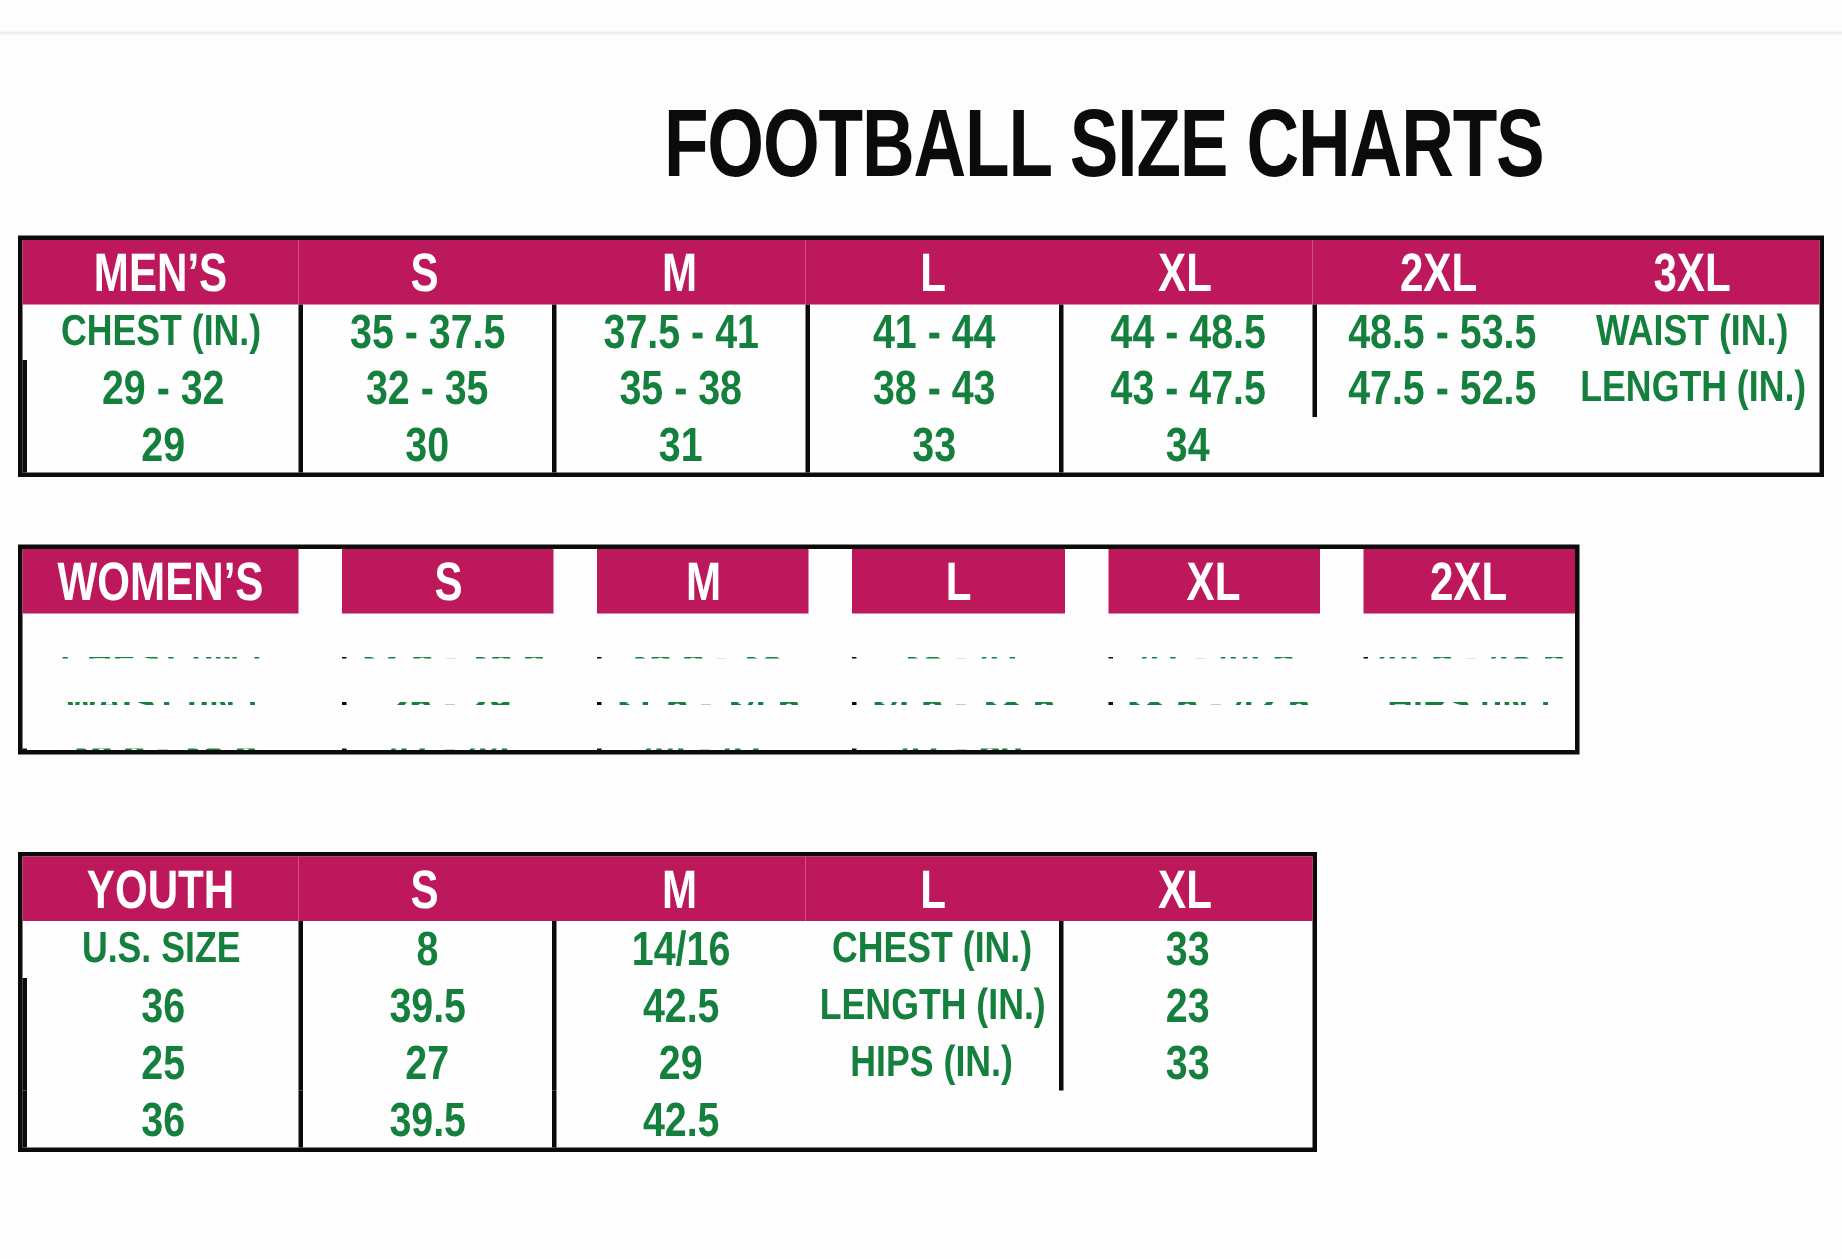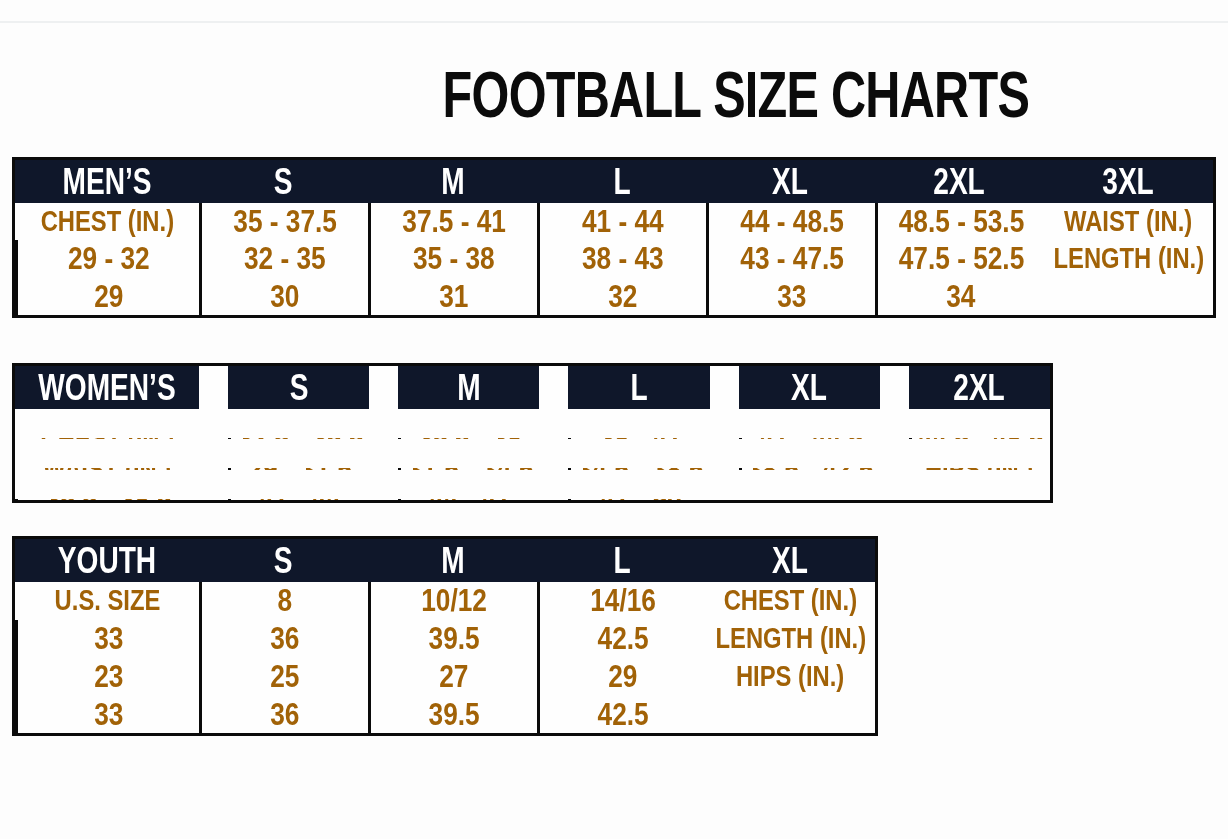--- a/index.html
+++ b/index.html
@@ -39,38 +39,38 @@
     grid-template-columns:184px repeat(6, 1fr);
     grid-template-rows:43px repeat(3, 1fr);
   }
   .t-womens {
     left:12px; top:363px; width:1041px; height:140px;
     grid-template-columns:184px repeat(5, 1fr);
     grid-template-rows:43px repeat(3, 1fr);
     gap:29px;
   }
   .t-youth {
-    left:12px; top:536px; width:866px; height:200px;
+    left:12px; top:568px; width:866px; height:200px;
     grid-template-columns:184px repeat(4, 1fr);
     grid-template-rows:43px repeat(4, 1fr);
   }
 
   .th {
-    background:#0f172a; color:#ffffff;
+    background:#be185d; color:#ffffff;
     display:flex; align-items:center; justify-content:center;
     overflow:hidden;
   }
   .th span {
     font-size:36px; font-weight:bold; white-space:nowrap;
     transform:scaleX(0.78);
   }
 
   .td {
     display:flex; align-items:center; justify-content:center;
-    color:#a16207; overflow:hidden;
+    color:#15803d; overflow:hidden;
   }
   .td.value { border-left:3px solid #0b0b0b; }
   .td span {
     font-weight:bold; white-space:nowrap;
     transform:scaleX(0.82);
   }
   .td.value span { font-size:32px; }
   .td.label span { font-size:29px; }
 </style>
 </head>
@@ -150,23 +150,20 @@
       <div class="td value">
         <span>29</span>
       </div>
       <div class="td value">
         <span>30</span>
       </div>
       <div class="td value">
         <span>31</span>
       </div>
       <div class="td value">
-        <span>32</span>
-      </div>
-      <div class="td value">
         <span>33</span>
       </div>
       <div class="td value">
         <span>34</span>
       </div>
     </div>
     <div class="size-table t-womens">
       <div class="th">
         <span>WOMEN’S</span>
       </div>
@@ -200,21 +197,21 @@
       <div class="td value">
         <span>41 - 44.5</span>
       </div>
       <div class="td value">
         <span>44.5 - 48.5</span>
       </div>
       <div class="td label">
         <span>WAIST (IN.)</span>
       </div>
       <div class="td value">
-        <span>29 - 31.5</span>
+        <span>26 - 29</span>
       </div>
       <div class="td value">
         <span>31.5 - 34.5</span>
       </div>
       <div class="td value">
         <span>34.5 - 38.5</span>
       </div>
       <div class="td value">
         <span>38.5 - 42.5</span>
       </div>
@@ -250,23 +247,20 @@
       <div class="th">
         <span>XL</span>
       </div>
       <div class="td label">
         <span>U.S. SIZE</span>
       </div>
       <div class="td value">
         <span>8</span>
       </div>
       <div class="td value">
-        <span>10/12</span>
-      </div>
-      <div class="td value">
         <span>14/16</span>
       </div>
       <div class="td label">
         <span>CHEST (IN.)</span>
       </div>
       <div class="td value">
         <span>33</span>
       </div>
       <div class="td value">
         <span>36</span>

